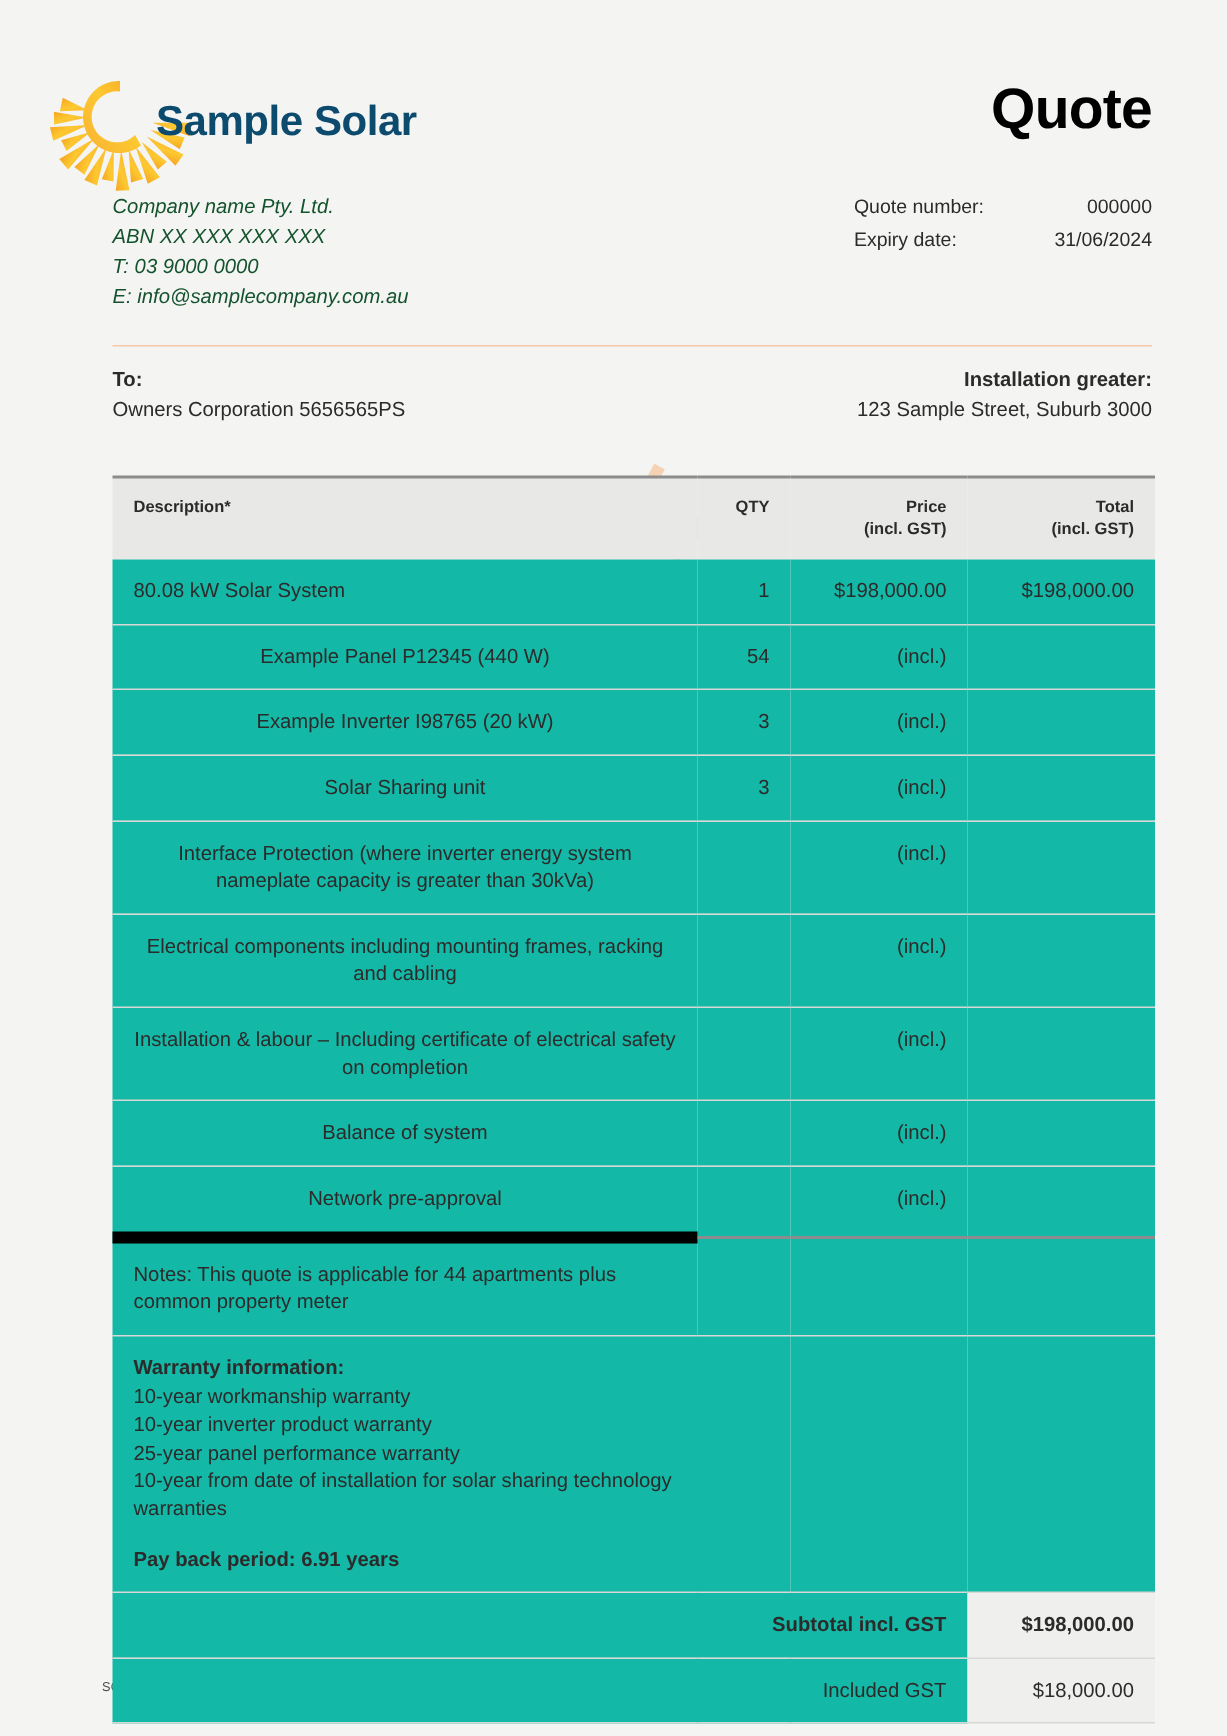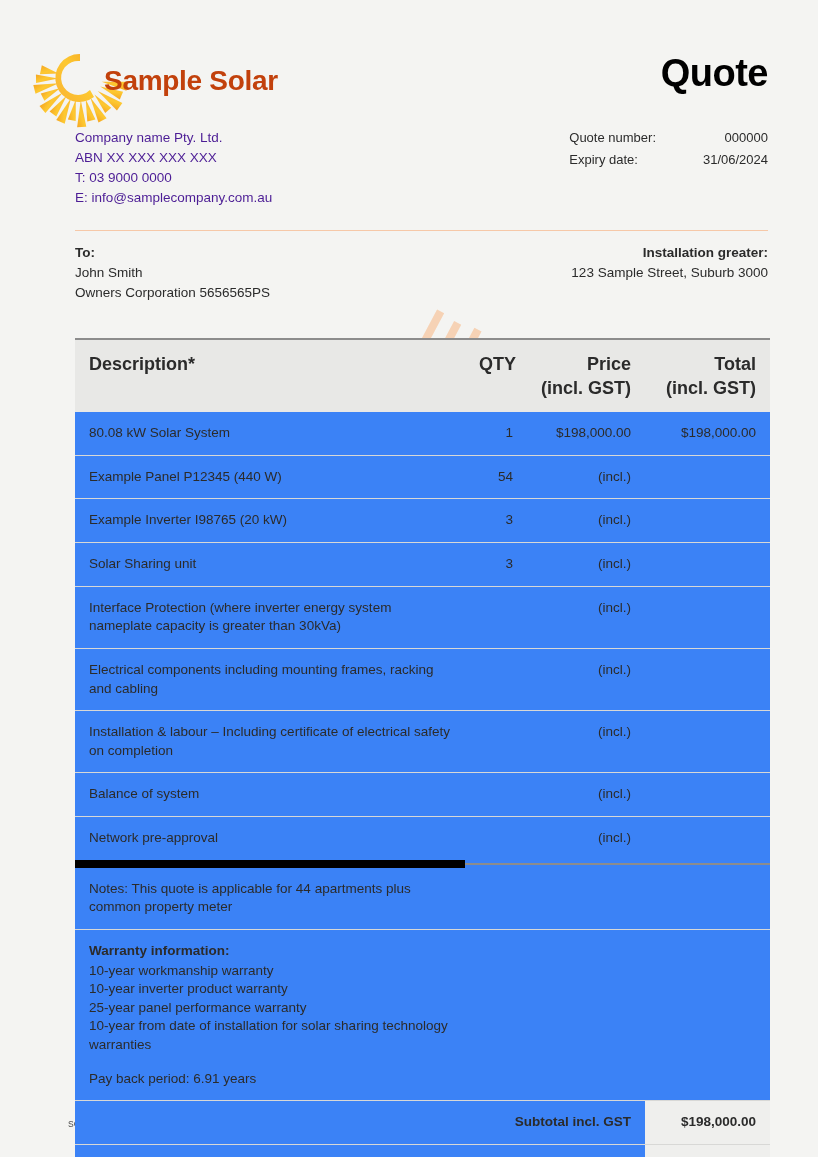--- a/index.html
+++ b/index.html
@@ -54,21 +54,21 @@
     position: absolute;
     left: 28px;
     top: 26px;
     display: flex;
     align-items: center;
   }
   .sun { width: 104px; height: 104px; display: block; }
   .brand {
     font-size: 28px;
     font-weight: 700;
-    color: #c2410c;
+    color: #0c4a6e;
     letter-spacing: -.3px;
     margin-left: -28px;
     margin-top: 6px;
   }
   .doc-title {
     position: absolute;
     right: 50px;
     top: 52px;
     font-size: 38px;
     font-weight: 700;
@@ -77,21 +77,21 @@
   }
 
   
   .meta-row {
     position: relative;
     padding: 0 50px 0 75px;
     margin-top: 8px;
     display: flex;
     justify-content: space-between;
   }
-  .company-block { font-size: 13.5px; line-height: 1.48; color: #4c1d95; }
+  .company-block { font-size: 13.5px; line-height: 1.48; color: #14532d; font-style: italic; }
   .quote-meta { font-size: 13px; line-height: 1.5; }
   .quote-meta table { border-collapse: collapse; }
   .quote-meta td { padding: 0 0 2px 0; vertical-align: top; }
   .quote-meta td.lbl { text-align: left; padding-right: 22px; color: #2b2b2b; }
   .quote-meta td.val { text-align: right; min-width: 90px; }
 
   
   .rule-peach {
     margin: 22px 50px 0 75px;
     height: 1px;
@@ -122,41 +122,41 @@
     table-layout: fixed;
   }
   table.items col.c-desc { width: 390px; }
   table.items col.c-qty  { width: 62px; }
   table.items col.c-price{ width: 118px; }
   table.items col.c-total{ width: 125px; }
 
   table.items thead th {
     background: #e8e8e6;
     font-weight: 700;
-    font-size: 18px;
+    font-size: 11px;
     padding: 12px 14px;
     vertical-align: top;
     border-top: 2px solid #8c8c8c;
     line-height: 1.35;
   }
   thead th.desc { text-align: left; padding-left: 14px; }
   thead th.qty, thead th.price, thead th.total { text-align: right; }
 
   table.items tbody td {
     padding: 12px 14px;
     border-bottom: 1px solid #d8d8d6;
     vertical-align: top;
     line-height: 1.38;
-    background: #3b82f6;
+    background: #14b8a6;
   }
   td.qty   { text-align: right; background: #efefed; }
   td.price { text-align: right; background: #f2f2f0; }
   td.total { text-align: right; background: #efefed; }
   td.desc  { text-align: left; }
-  td.indent { padding-left: 48px; }
+  td.indent { padding-left: 48px; text-align: center; }
 
   tr.sys td { font-size: 13.5px; }
 
   td.notes {
     padding: 12px 14px;
     border-bottom: 2px solid #8c8c8c;
     border-top: 8px solid #000000;
     background: #f7f7f5;
   }
   td.notes-pad { background: #efefed; border-bottom: 2px solid #8c8c8c; border-top: 2px solid #8c8c8c; }
@@ -165,21 +165,21 @@
   td.warranty {
     padding: 14px 14px 16px 14px;
     background: #f7f7f5;
     border-bottom: 2px solid #8c8c8c;
     line-height: 1.42;
   }
   td.warranty-pad  { background: #f2f2f0; border-bottom: 2px solid #8c8c8c; }
   td.warranty-pad2 { background: #efefed; border-bottom: 2px solid #8c8c8c; }
   .w-title { font-weight: 700; margin-bottom: 1px; }
   .w-line { }
-  .payback { font-weight: 400; margin-top: 15px; }
+  .payback { font-weight: 700; margin-top: 15px; }
 
   
   tr.tot td {
     padding: 11px 14px;
     border-bottom: 1px solid #d8d8d6;
     background: #f7f7f5;
     text-align: right;
   }
   tr.tot td.tval { background: #efefed; }
   tr.tot.strong td { font-weight: 700; }
@@ -287,21 +287,20 @@
       </tbody>
         </table>
     </div>
   </div>
 
   <div class="rule-peach"></div>
 
   <div class="addr-row">
     <div>
       <div class="bold">To:</div>
-      <div>John Smith</div>
       <div>Owners Corporation 5656565PS</div>
     </div>
     <div class="addr-right">
       <div class="bold">Installation greater:</div>
       <div>123 Sample Street, Suburb 3000</div>
     </div>
   </div>
 
   <div class="table-wrap">
     <table class="items">

